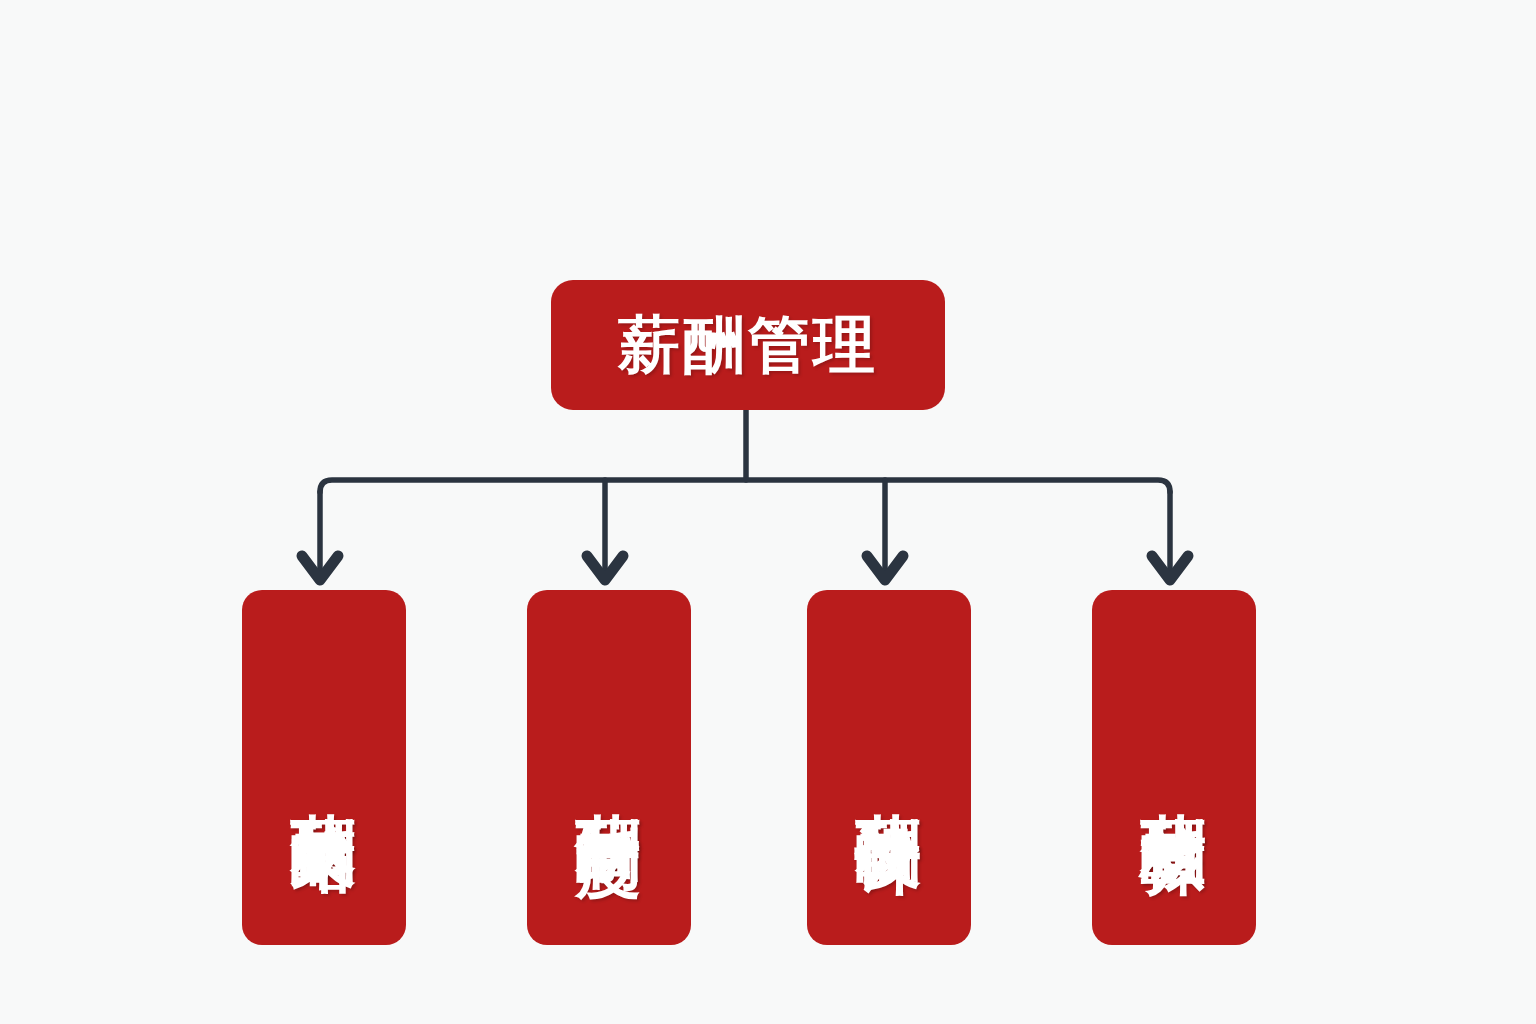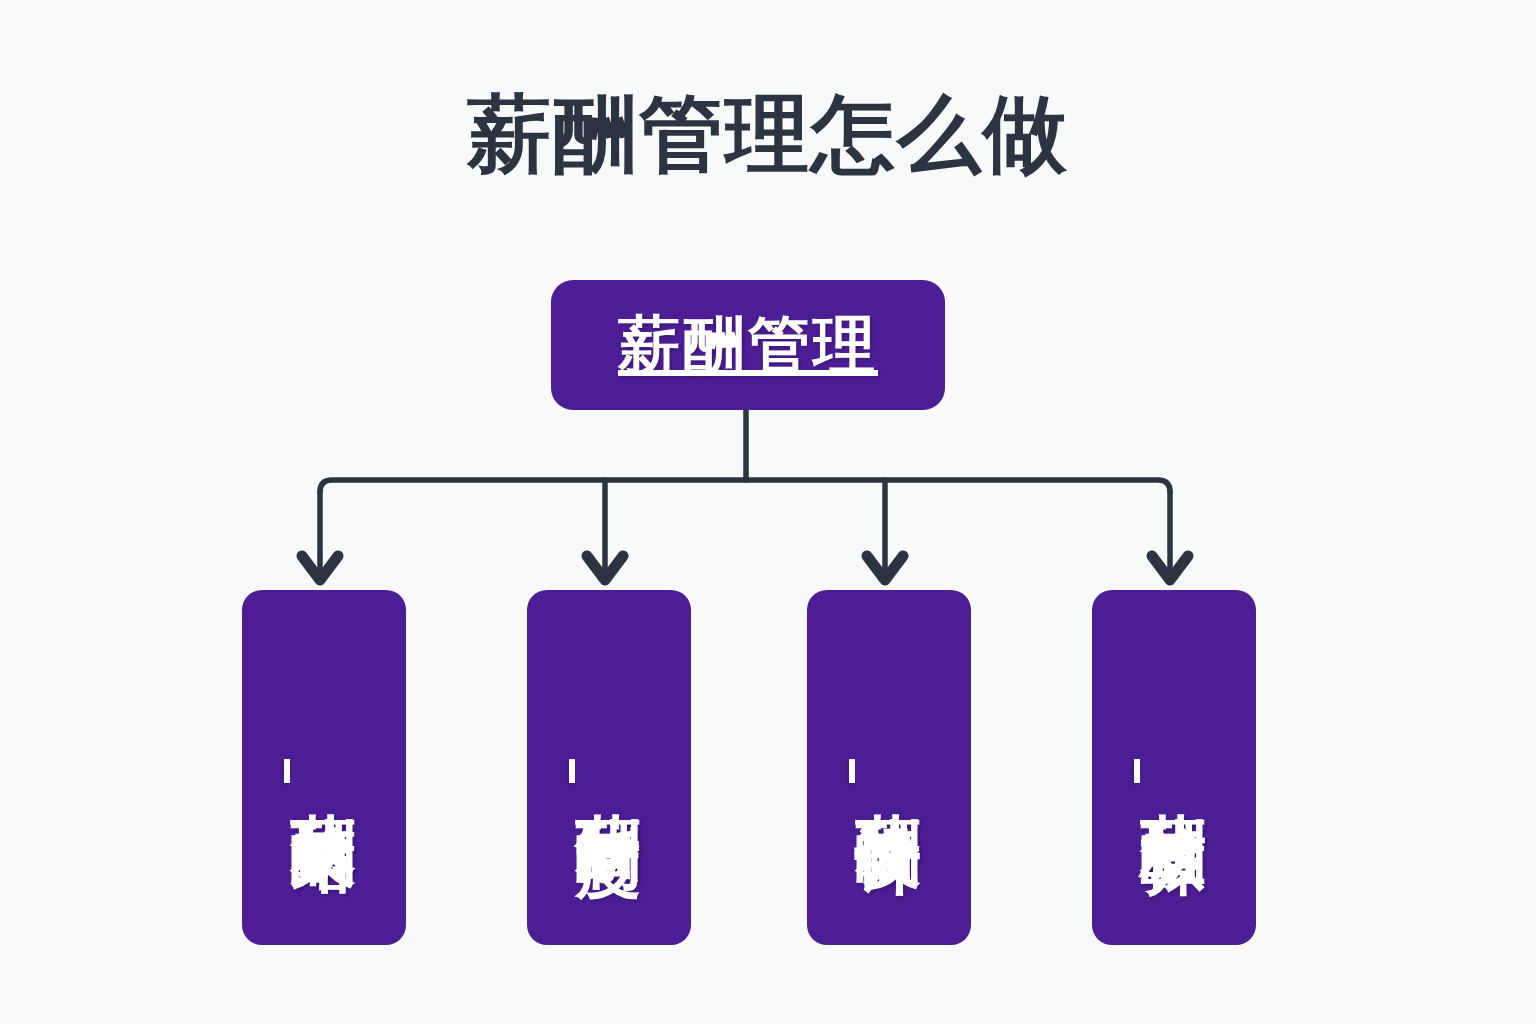--- a/index.html
+++ b/index.html
@@ -43,28 +43,27 @@
     top: 0;
     width: 1536px;
     height: 1024px;
     pointer-events: none;
   }
 
   
   .node {
     position: absolute;
     box-sizing: border-box;
-    background: #4c1d95;
+    background: #b91c1c;
     display: flex;
     align-items: center;
     justify-content: center;
     color: #ffffff;
     font-weight: 700;
     text-shadow: 2px 2px 3px rgba(0,0,0,0.18);
-    text-decoration: underline;
     -webkit-font-smoothing: antialiased;
   }
 
   .node-root {
     left: 551px;
     top: 280px;
     width: 394px;
     height: 130px;
     border-radius: 22px;
     font-size: 62px;
@@ -88,21 +87,20 @@
   .leaf-1 { left: 242px; }
   .leaf-2 { left: 527px; }
   .leaf-3 { left: 807px; }
   .leaf-4 { left: 1092px; }
 </style>
 </head>
 <body>
 
 <div id="stage">
 
-  <div class="page-title">薪酬管理怎么做</div>
 
   <svg class="connectors" viewBox="0 0 1536 1024" width="1536" height="1024" aria-hidden="true">
     <g fill="none" stroke="#2b3440" stroke-width="5.5" stroke-linecap="round" stroke-linejoin="round">
 
       <path d="M746,410 L746,480"></path>
 
       <path d="M320,492 Q320,480 332,480 L1158,480 Q1170,480 1170,492"></path>
 
       <path d="M320,492 L320,578"></path>
       <path d="M605,480 L605,578"></path>

